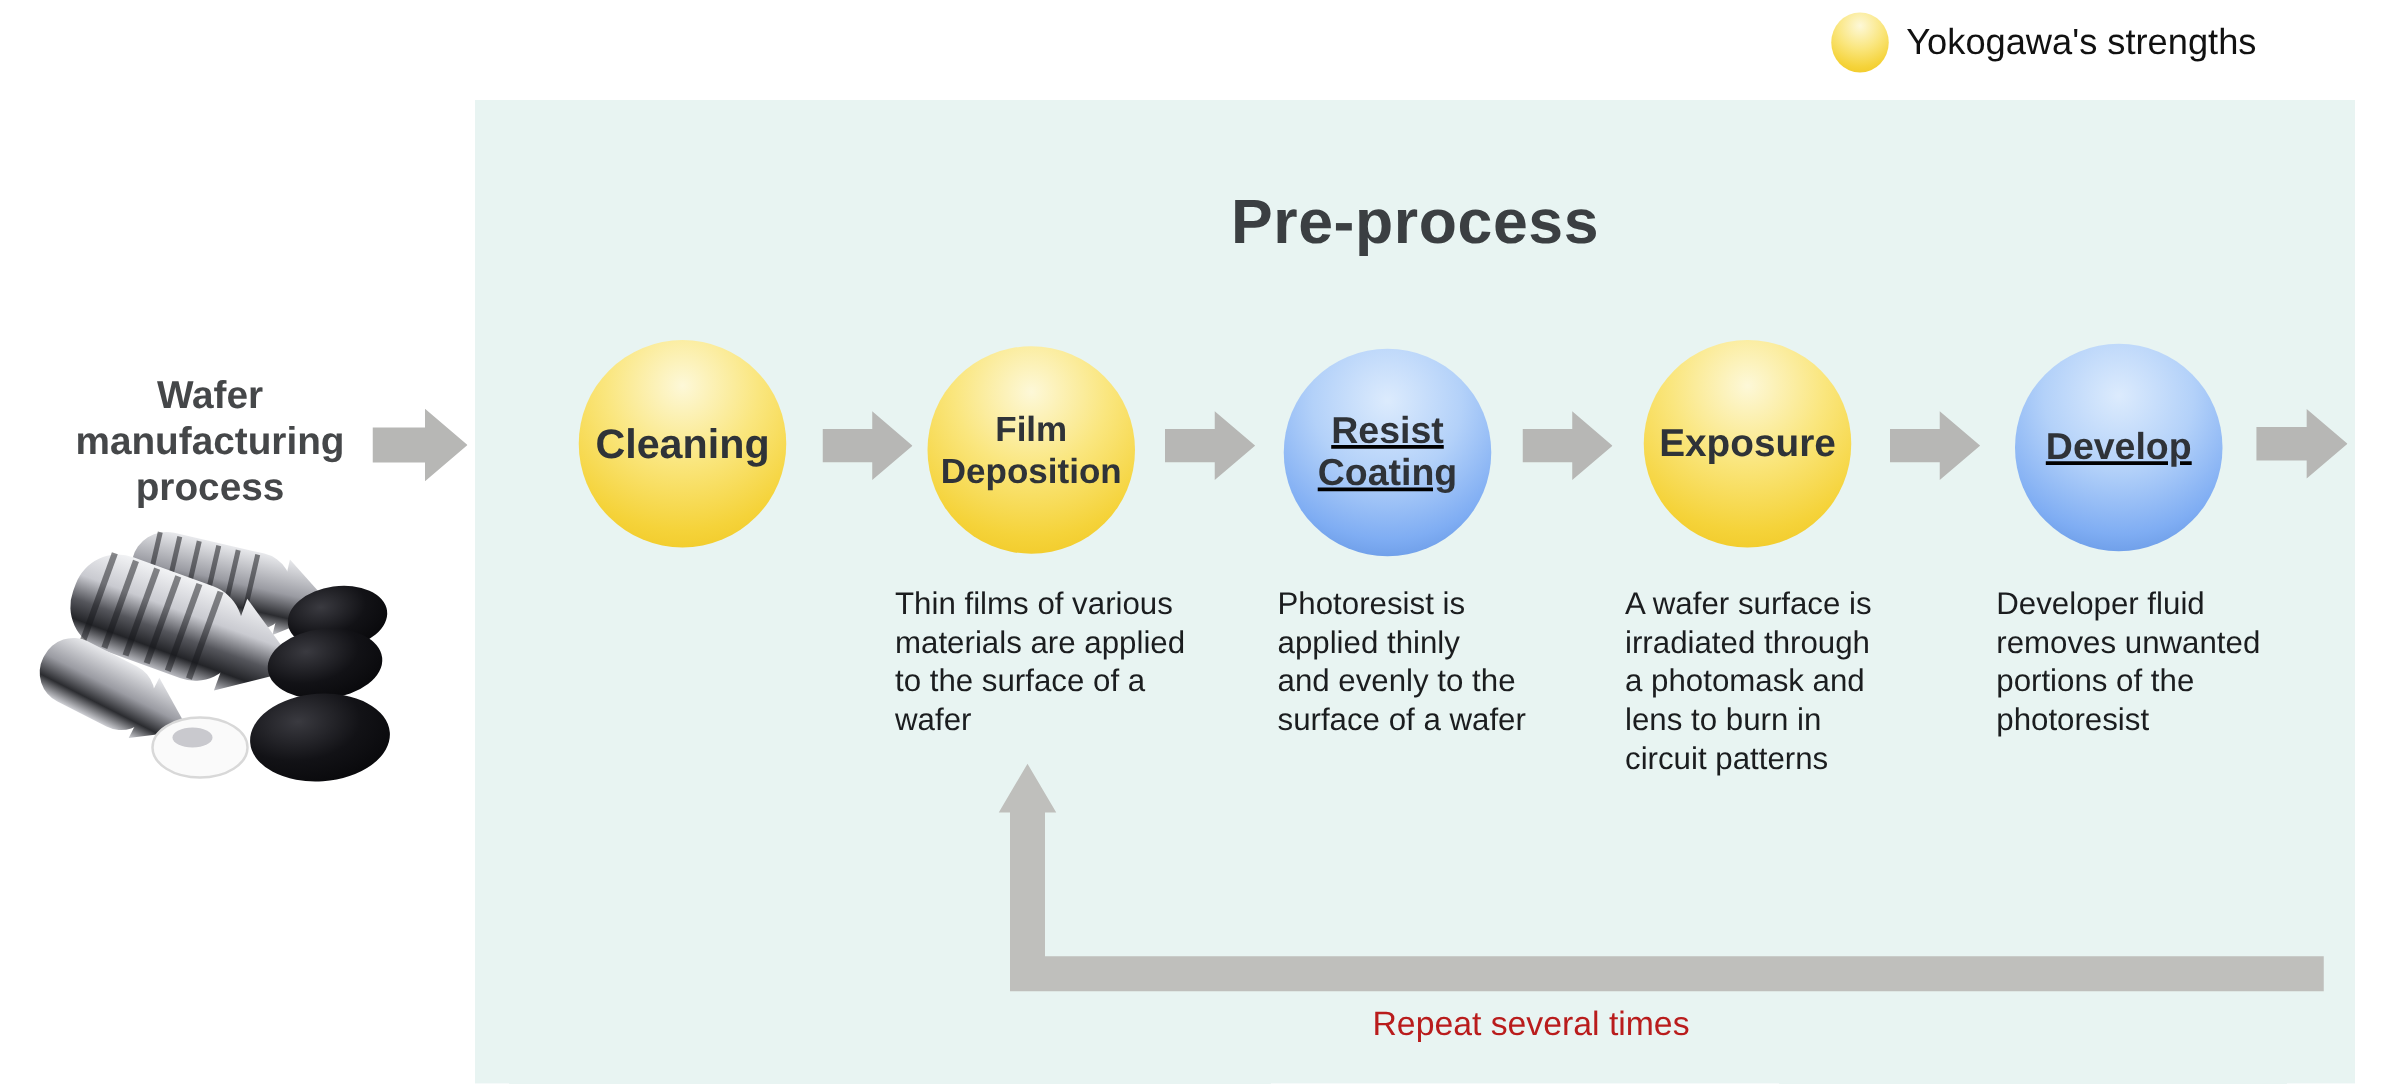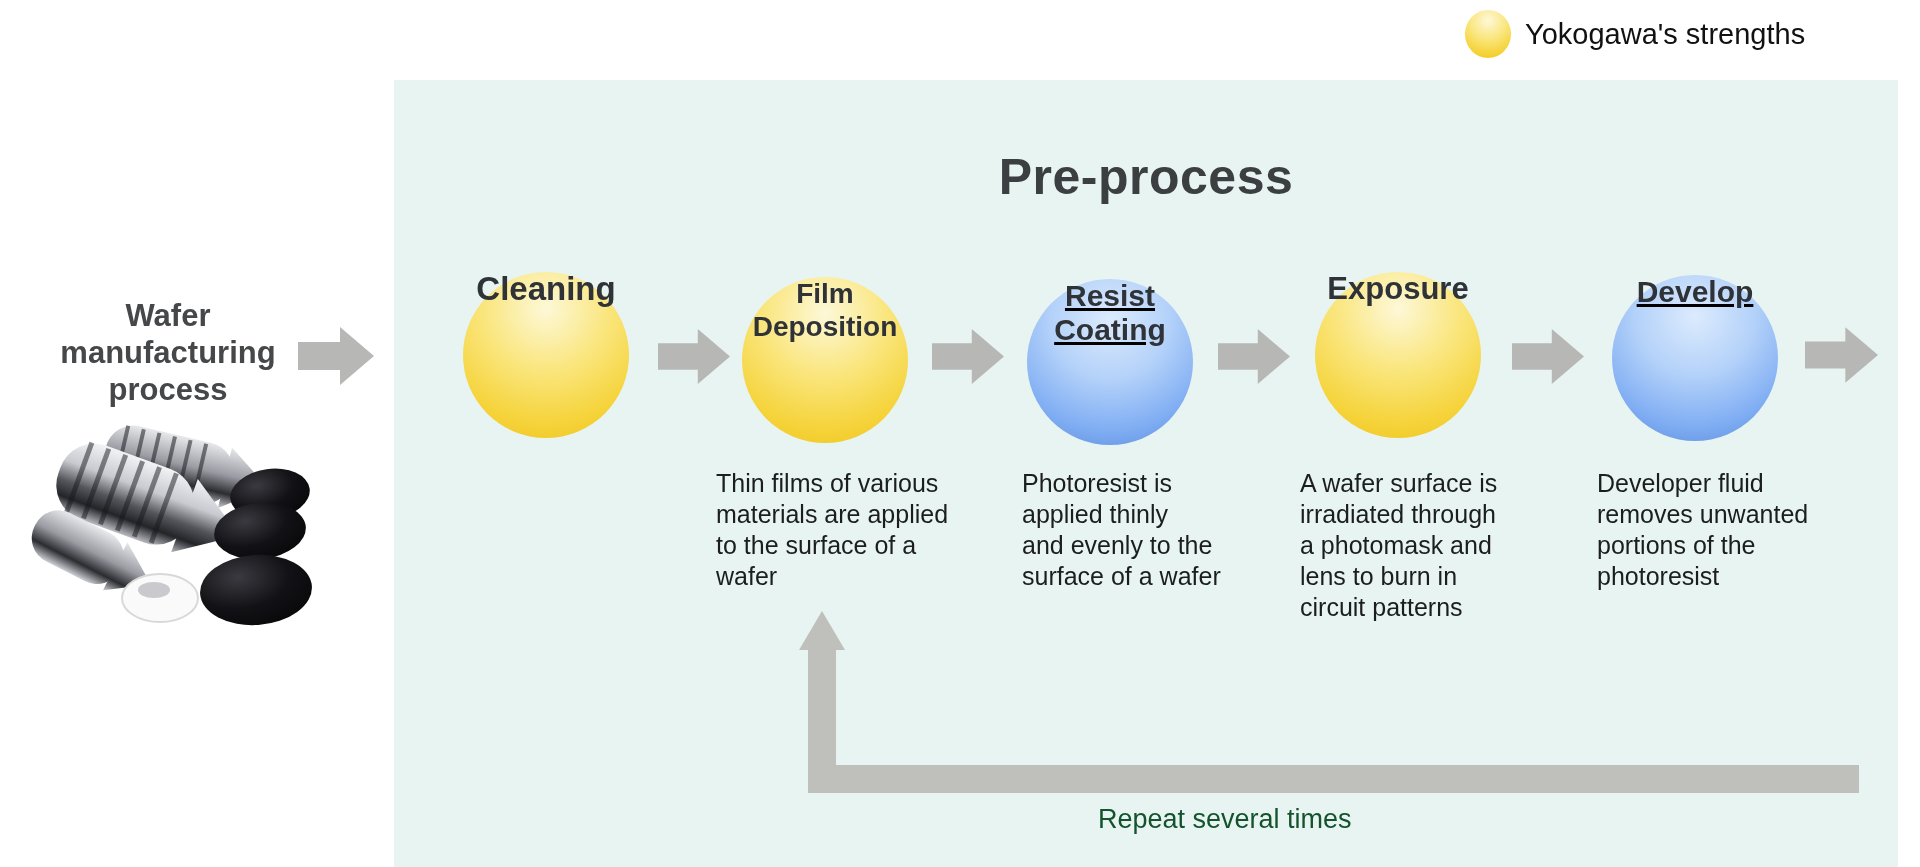--- a/index.html
+++ b/index.html
@@ -9,59 +9,59 @@
   }
   
   .legend{position:absolute;left:1465px;top:10px;display:flex;align-items:center;gap:14px;}
   .legend-dot{
     width:46px;height:48px;border-radius:50%;
     background:radial-gradient(circle at 50% 22%, #fdf8d8 0%, #fae67e 42%, #f5d33a 75%, #efc41c 100%);
   }
   .legend-label{font-size:29px;color:#111111;white-space:nowrap;}
   
   .panel{
-    position:absolute;left:394px;top:80px;width:1504px;height:787px;
+    position:absolute;left:380px;top:80px;width:1504px;height:787px;
     background:#e8f4f2;
   }
   .panel-title{
     position:absolute;left:0;top:68px;width:100%;text-align:center;
     font-size:50px;font-weight:bold;color:#3b3f42;letter-spacing:0.5px;
   }
   
   .source-label{
     position:absolute;left:8px;top:297px;width:320px;text-align:center;
     font-size:31px;line-height:37px;font-weight:bold;color:#454749;white-space:pre-line;
   }
   .wafer-art{position:absolute;left:8px;top:398px;}
   
   .flow-arrow{position:absolute;}
   .flow-arrow polygon{fill:#b7b7b5;}
   .repeat-arrow{position:absolute;left:795px;top:608px;}
   .repeat-arrow path{fill:#bfbfbc;}
   
   .step-circle{
     position:absolute;width:166px;height:166px;border-radius:50%;
-    display:flex;align-items:flex-start;justify-content:center;text-align:center;
+    display:flex;align-items:center;justify-content:center;text-align:center;
   }
   .circle-strength{
     background:radial-gradient(circle at 50% 22%, #fdf8d8 0%, #fae67e 40%, #f5d33a 75%, #eec31b 100%);
   }
   .circle-other{
     background:radial-gradient(circle at 50% 25%, #dcebfd 0%, #b3d1f9 40%, #7fadf3 74%, #6697e3 90%, #93b4dd 100%);
     text-decoration:underline;
   }
   .circle-label{
     font-size:30px;line-height:34px;font-weight:bold;color:#2f3338;white-space:pre-line;
   }
   
   .step-desc{
     position:absolute;top:468px;width:268px;
     font-size:25px;line-height:31px;color:#1b1d1f;white-space:pre-line;
   }
-  .repeat-label{position:absolute;left:1098px;top:804px;font-size:27px;color:#14532d;}
+  .repeat-label{position:absolute;left:1098px;top:804px;font-size:27px;color:#b91c1c;}
 </style>
 </head>
 <body>
 
 <div class="canvas">
 
   <div class="legend">
     <div class="legend-dot"></div>
     <div class="legend-label">Yokogawa's strengths</div>
   </div>

